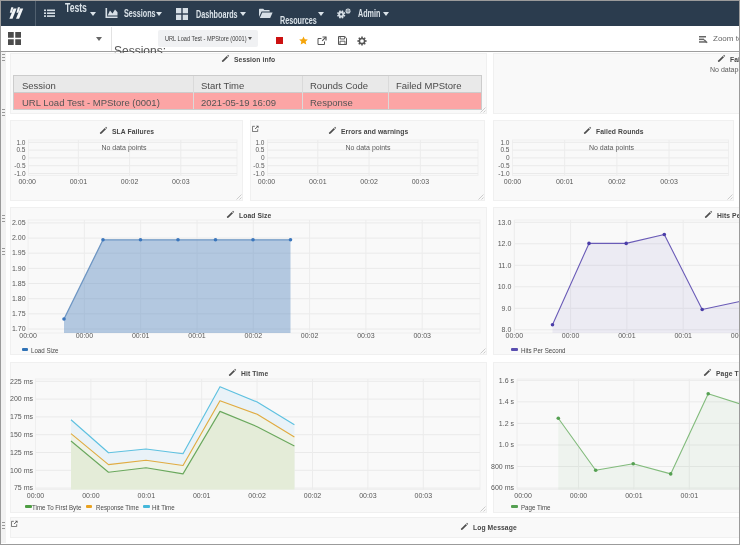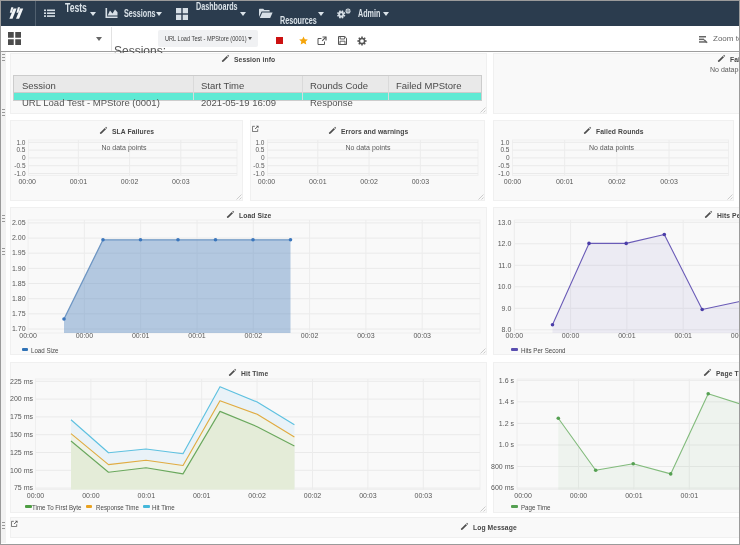--- a/index.html
+++ b/index.html
@@ -50,21 +50,21 @@
     </div>
     <div style="position:absolute;left:156px;top:12px;width:0;height:0;border-left:3px solid transparent;border-right:3px solid transparent;border-top:4px solid #dbe3e9"></div>
 <div style="position:absolute;left:176px;top:1px;height:25px;display:flex;align-items:center">
       <svg width="12" height="12" viewBox="0 0 12 12" fill="#d7dfe6">
         <rect x="0" y="0" width="5.3" height="5.3"></rect>
         <rect x="6.7" y="0" width="5.3" height="5.3"></rect>
         <rect x="0" y="6.7" width="5.3" height="5.3"></rect>
         <rect x="6.7" y="6.7" width="5.3" height="5.3"></rect>
       </svg>
     </div>
-    <div style="position:absolute;left:196px;top:1px;height:19px;display:flex;align-items:flex-start;color:#dbe3e9;font-size:10px;font-weight:bold">
+    <div style="position:absolute;left:196px;top:1px;height:19px;display:flex;align-items:flex-end;color:#dbe3e9;font-size:10px;font-weight:bold">
       <span style="display:inline-block;transform:scaleX(0.72);transform-origin:0 50%;white-space:nowrap">Dashboards</span>
     </div>
     <div style="position:absolute;left:240px;top:12px;width:0;height:0;border-left:3px solid transparent;border-right:3px solid transparent;border-top:4px solid #dbe3e9"></div>
 <div style="position:absolute;left:258.5px;top:1px;height:25px;display:flex;align-items:center">
       <svg width="14" height="11" viewBox="0 0 14 11" fill="#d7dfe6">
         <path d="M0 1.5 Q0 0.8 0.7 0.8 H4.2 L5.4 2 H10 Q10.7 2 10.7 2.7 V3.6 H2.6 L0 9 Z"></path>
         <path d="M3.2 4.6 H13.6 L11.2 10 H0.8 Z"></path>
       </svg>
     </div>
     <div style="position:absolute;left:280px;top:1px;height:25px;display:flex;align-items:flex-end;color:#dbe3e9;font-size:10px;font-weight:bold">
@@ -155,21 +155,21 @@
 <div style="position:absolute;left:2px;top:248px;width:3px;height:8px;background:repeating-linear-gradient(#9a9a9a 0, #9a9a9a 1px, transparent 1px, transparent 3px)"></div>
 <div style="position:absolute;left:2px;top:522px;width:3px;height:8px;background:repeating-linear-gradient(#9a9a9a 0, #9a9a9a 1px, transparent 1px, transparent 3px)"></div>
 <div class="panel" style="left:10px;top:53px;width:477px;height:61px"></div>
 <div class="ptitle" style="left:221.4px;top:54px"><svg width="9" height="9" viewBox="0 0 9 9" style="vertical-align:-1px">
         <path d="M1.2 6.6 L5.8 2.0 L7.0 3.2 L2.4 7.8 L0.9 8.1 Z" fill="#4d4d4d"></path>
         <path d="M6.3 1.5 L7.0 0.8 L8.2 2.0 L7.5 2.7 Z" fill="#4d4d4d"></path>
       </svg><span style="transform:scaleX(0.9)">Session info</span></div>
 <svg style="position:absolute;left:479px;top:106px" width="7" height="7">
       <path d="M6.5 1.5 L1.5 6.5 M6.5 4.5 L4.5 6.5" stroke="#c6c6c6" stroke-width="0.9" fill="none"></path>
     </svg>
-<div style="position:absolute;left:13px;top:75px;width:469px;height:26px;background:#5eead4;border:1px solid #cccccc;box-sizing:border-box;font-size:9.5px;color:#555">
+<div style="position:absolute;left:13px;top:75px;width:469px;height:35px;background:#fca5a5;border:1px solid #cccccc;box-sizing:border-box;font-size:9.5px;color:#555">
 <div style="position:absolute;left:0;top:0;width:100%;height:17px;background:#e9e9e9;border-bottom:1px solid #cccccc;box-sizing:border-box"></div>
 <div style="position:absolute;left:179px;top:0;width:1px;height:100%;background:#dadada"></div>
 <div style="position:absolute;left:288px;top:0;width:1px;height:100%;background:#dadada"></div>
 <div style="position:absolute;left:374px;top:0;width:1px;height:100%;background:#dadada"></div>
 <div style="position:absolute;left:8px;top:4px;color:#4a4a4a">Session</div>
 <div style="position:absolute;left:187px;top:4px;color:#4a4a4a">Start Time</div>
 <div style="position:absolute;left:296px;top:4px;color:#4a4a4a">Rounds Code</div>
 <div style="position:absolute;left:382px;top:4px;color:#4a4a4a">Failed MPStore</div>
 <div style="position:absolute;left:8px;top:21px">URL Load Test - MPStore (0001)</div>
 <div style="position:absolute;left:187px;top:21px">2021-05-19 16:09</div>

